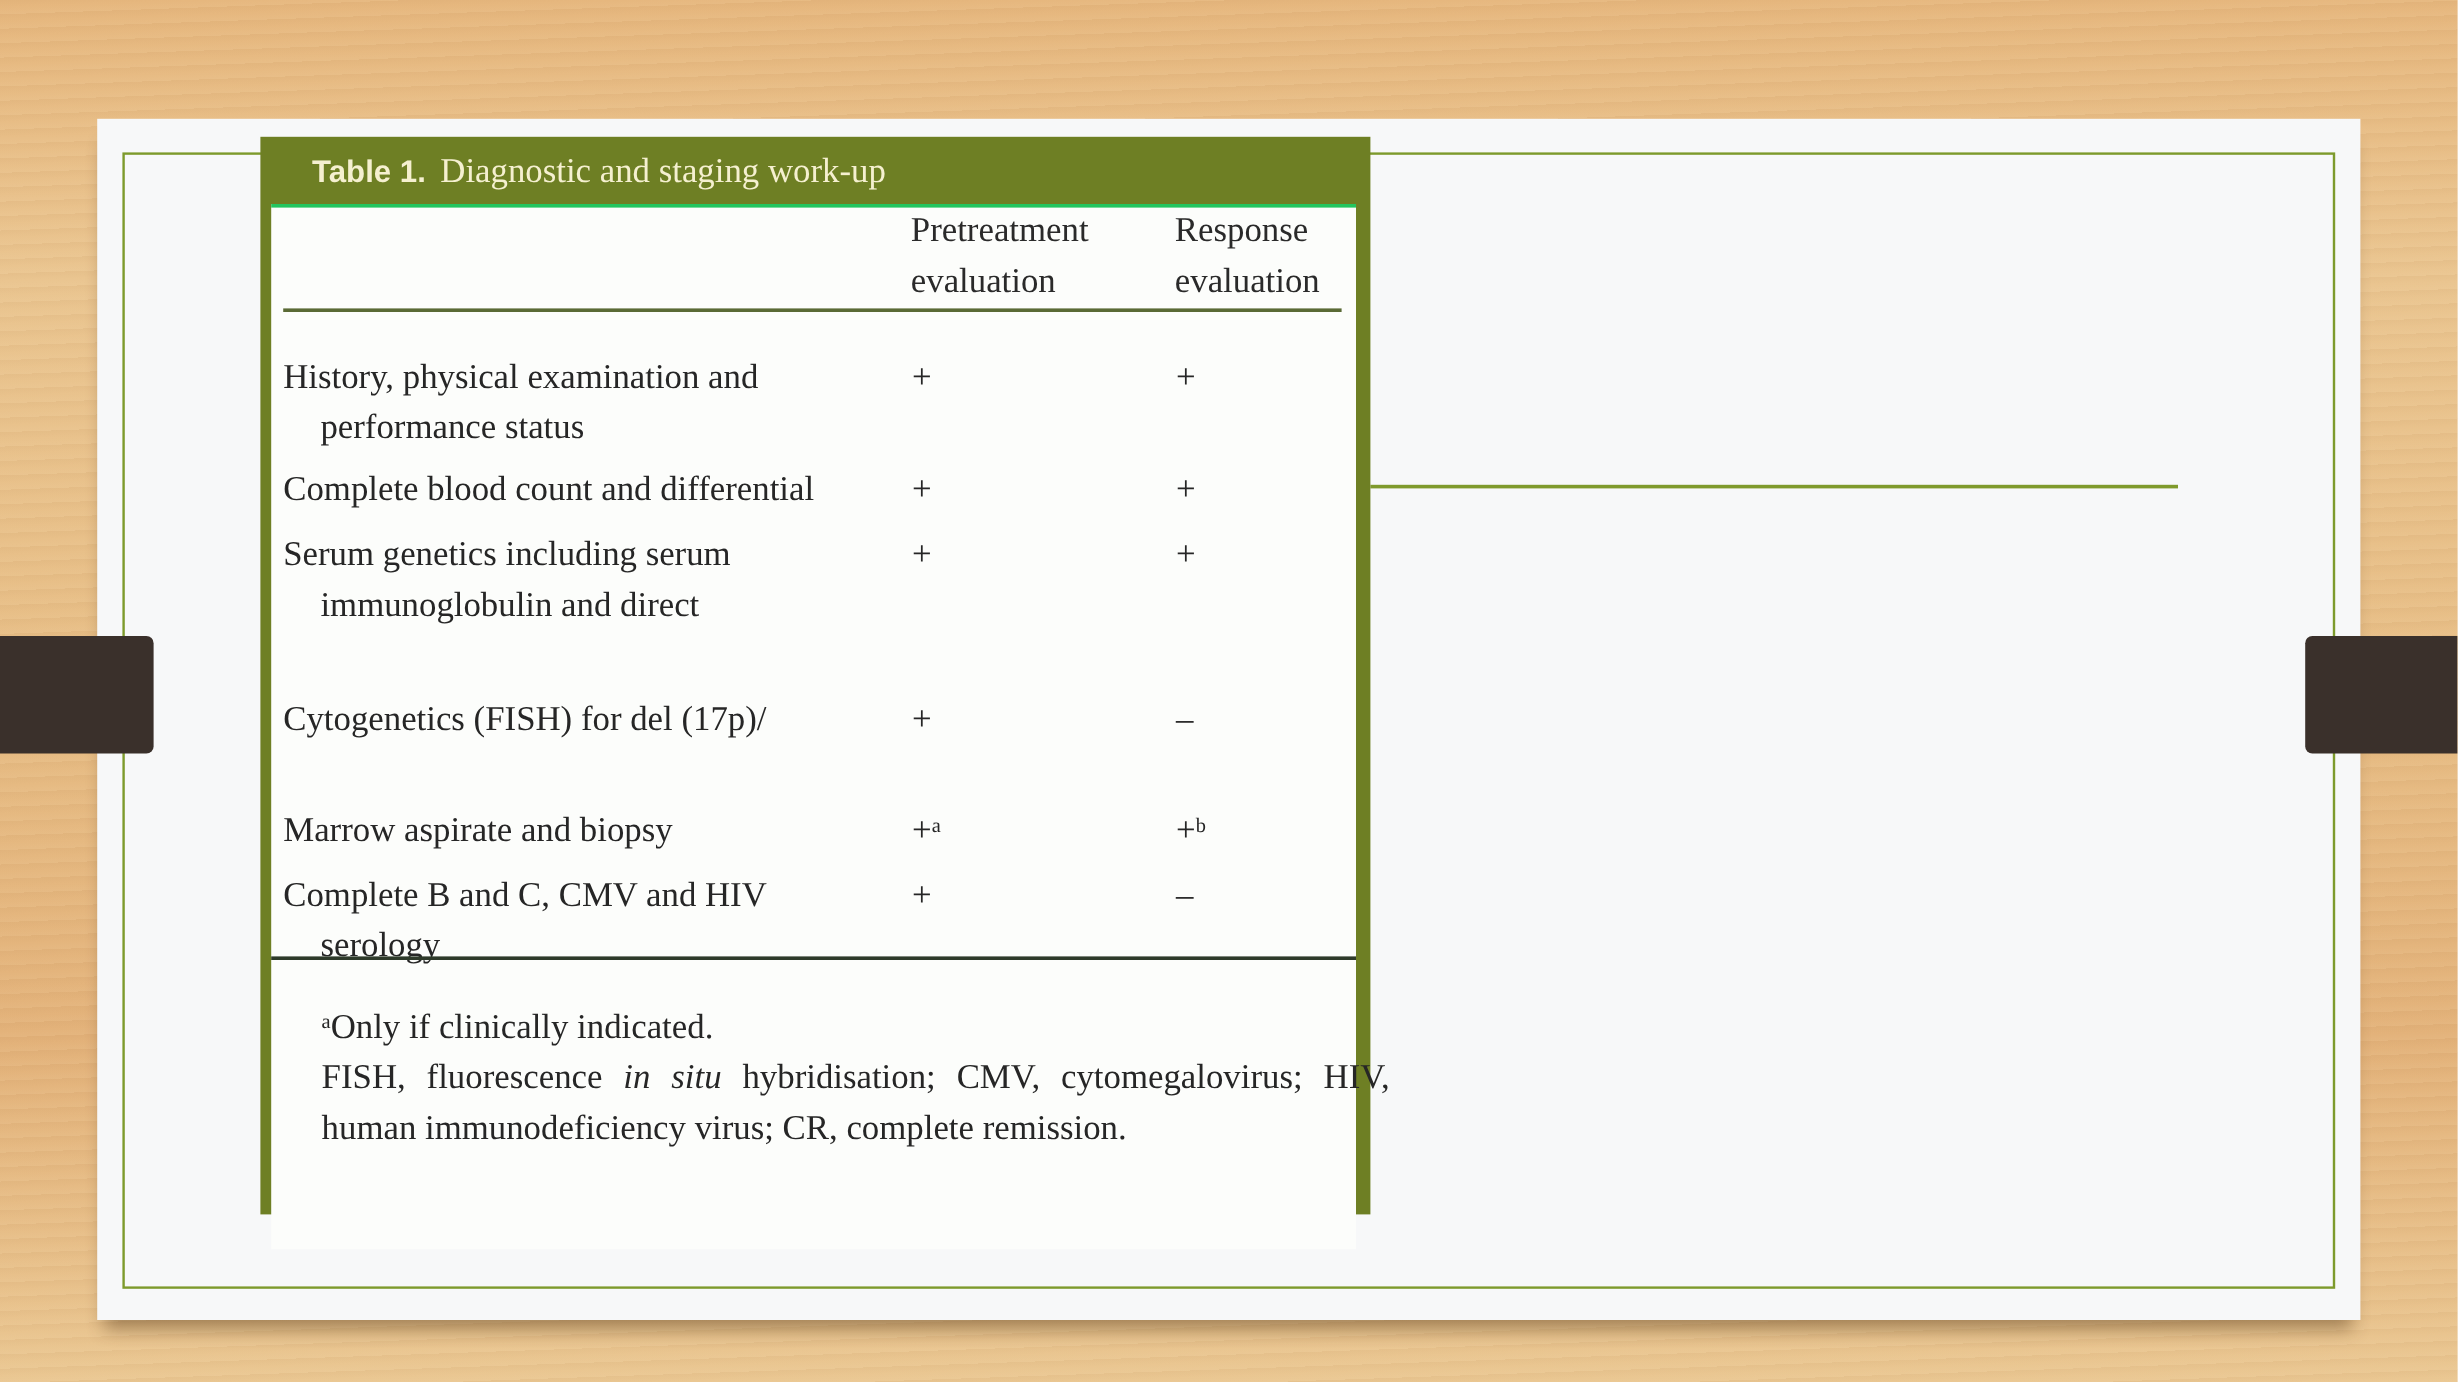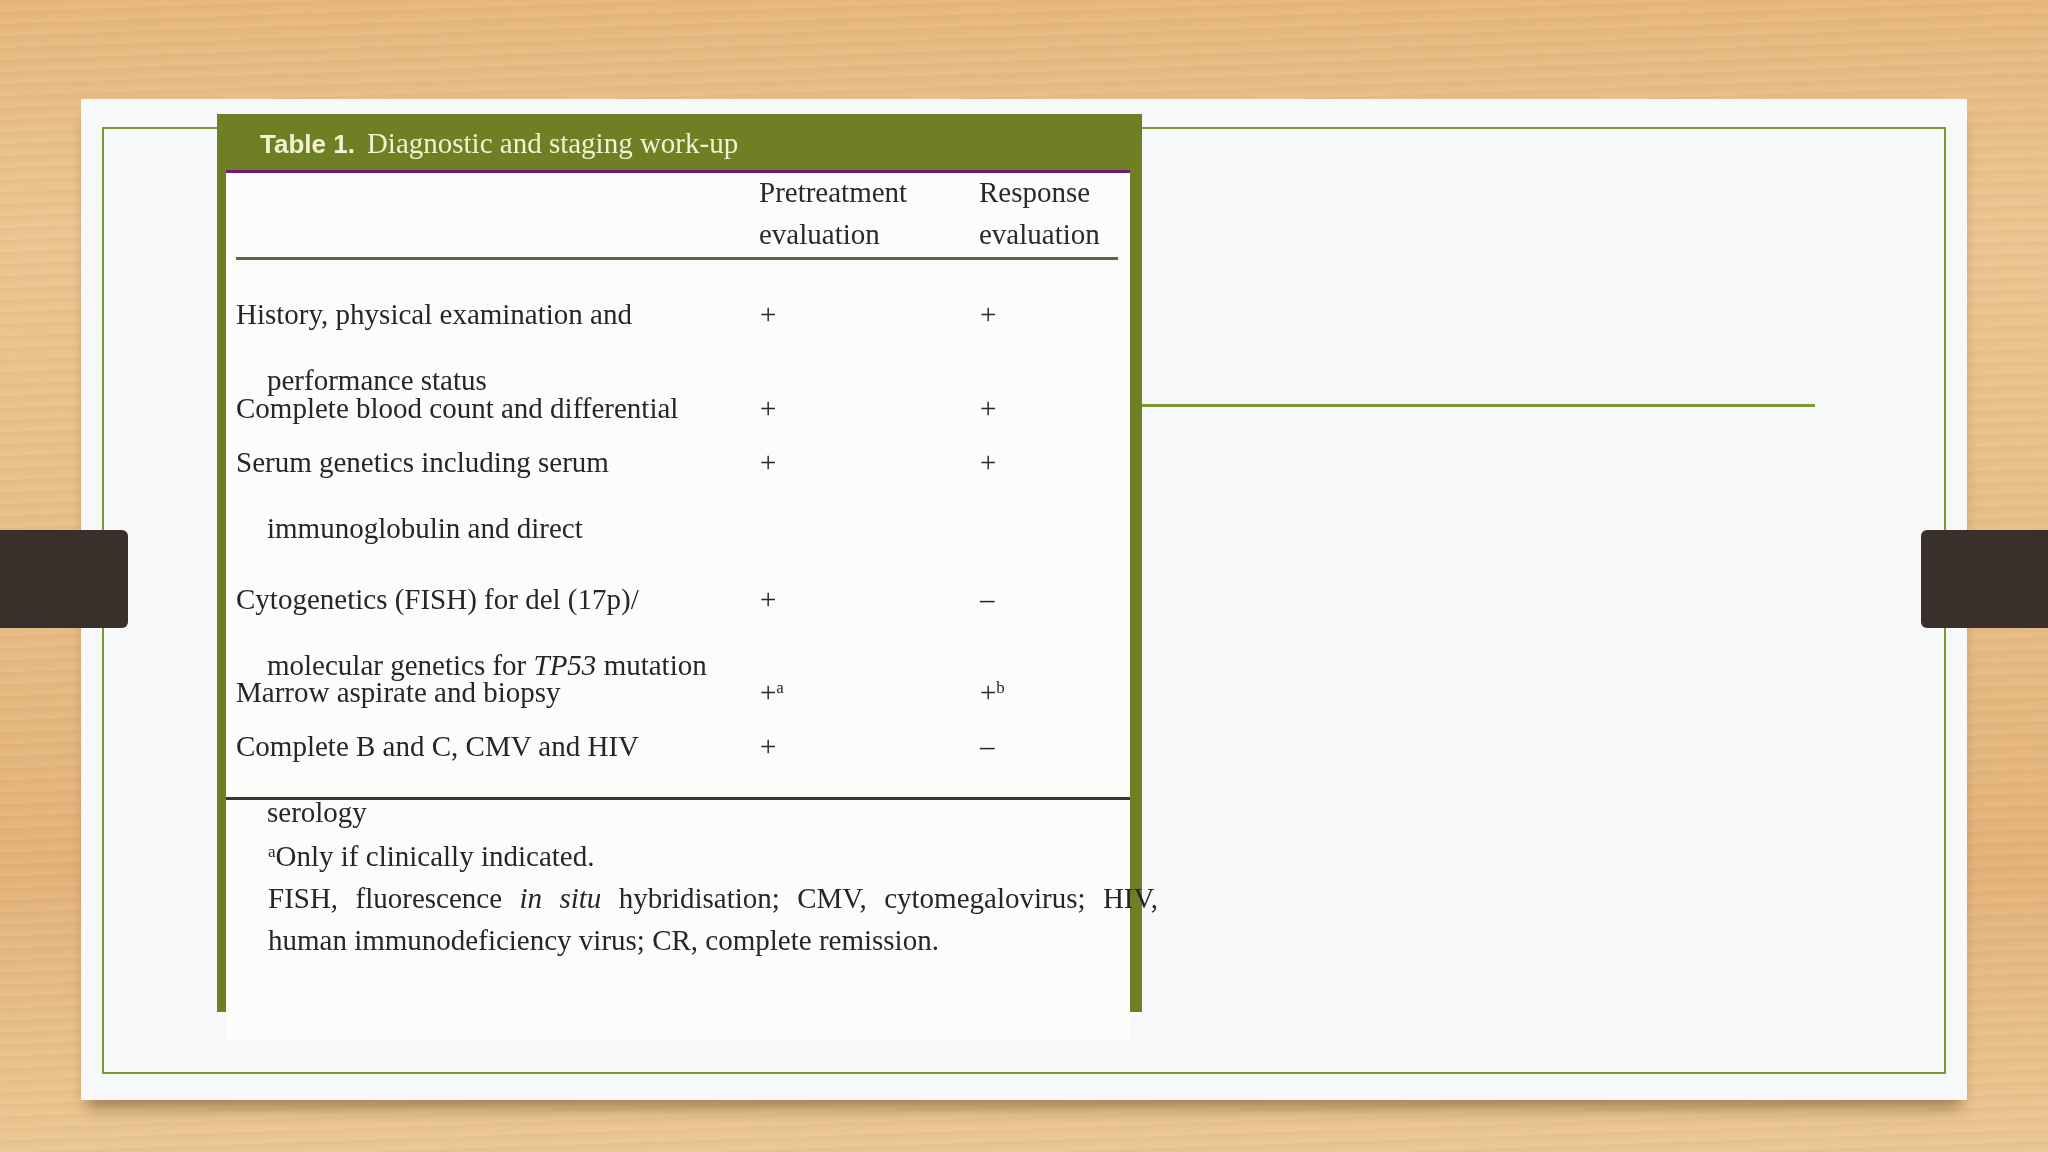--- a/index.html
+++ b/index.html
@@ -35,32 +35,32 @@
   }
   .table-title {
     position:absolute; left:43px; top:6px; height:46px; line-height:46px;
     color:#f5f0d0; font-size:29px; white-space:nowrap;
   }
   .table-title .label {
     font-family:"Liberation Sans", "DejaVu Sans", sans-serif; font-weight:bold; font-size:26px; margin-right:12px;
   }
   .inner {
     position:absolute; left:9px; top:56px; width:904px; height:868px;
-    background:#fcfdfb; border-top:3px solid #701a75;
+    background:#fcfdfb; border-top:3px solid #22c55e;
   }
   .hdr-rule { position:absolute; left:10px; top:84px; width:882px; height:3px; background:#5a6a35; }
   .bot-rule { position:absolute; left:0; top:624px; width:904px; height:3px; background:#2e3a2a; }
   .col-head {
     position:absolute; top:0px; font-size:29px; line-height:42px; color:#2a2a2a;
   }
   .row {
     position:absolute; left:10px; width:890px; font-size:29px; line-height:42px; color:#262626;
   }
   .row .label { position:absolute; left:0; width:520px; }
-  .row .label .cont { display:block; padding-left:31px;margin-top:24px; }
+  .row .label .cont { display:block; padding-left:31px; }
   .row .v1 { position:absolute; left:524px; }
   .row .v2 { position:absolute; left:744px; }
   sup { font-size:17px; vertical-align:top; position:relative; top:-4px; }
   .notes {
     position:absolute; left:10px; top:662px; width:890px; font-size:29px; line-height:42px; color:#262626;margin-left:32px;
   }
   .notes .abbr { text-align:justify; }
   i { font-style:italic; }
 </style>
 </head>
@@ -111,21 +111,20 @@
         <span>Serum genetics including serum</span>
         <span class="cont">immunoglobulin and direct</span>
       </div>
       <span class="v1"><span>+</span></span>
       <span class="v2"><span>+</span></span>
     </div>
 
     <div class="row" style="top:405px;">
       <div class="label">
         <span>Cytogenetics (FISH) for del (17p)/</span>
-        <span class="cont"><span>molecular genetics for </span><i>TP53</i><span> mutation</span></span>
       </div>
       <span class="v1"><span>+</span></span>
       <span class="v2"><span>–</span></span>
     </div>
 
     <div class="row" style="top:498px;">
       <div class="label">
         <span>Marrow aspirate and biopsy</span>
       </div>
       <span class="v1"><span>+</span><sup>a</sup></span>

